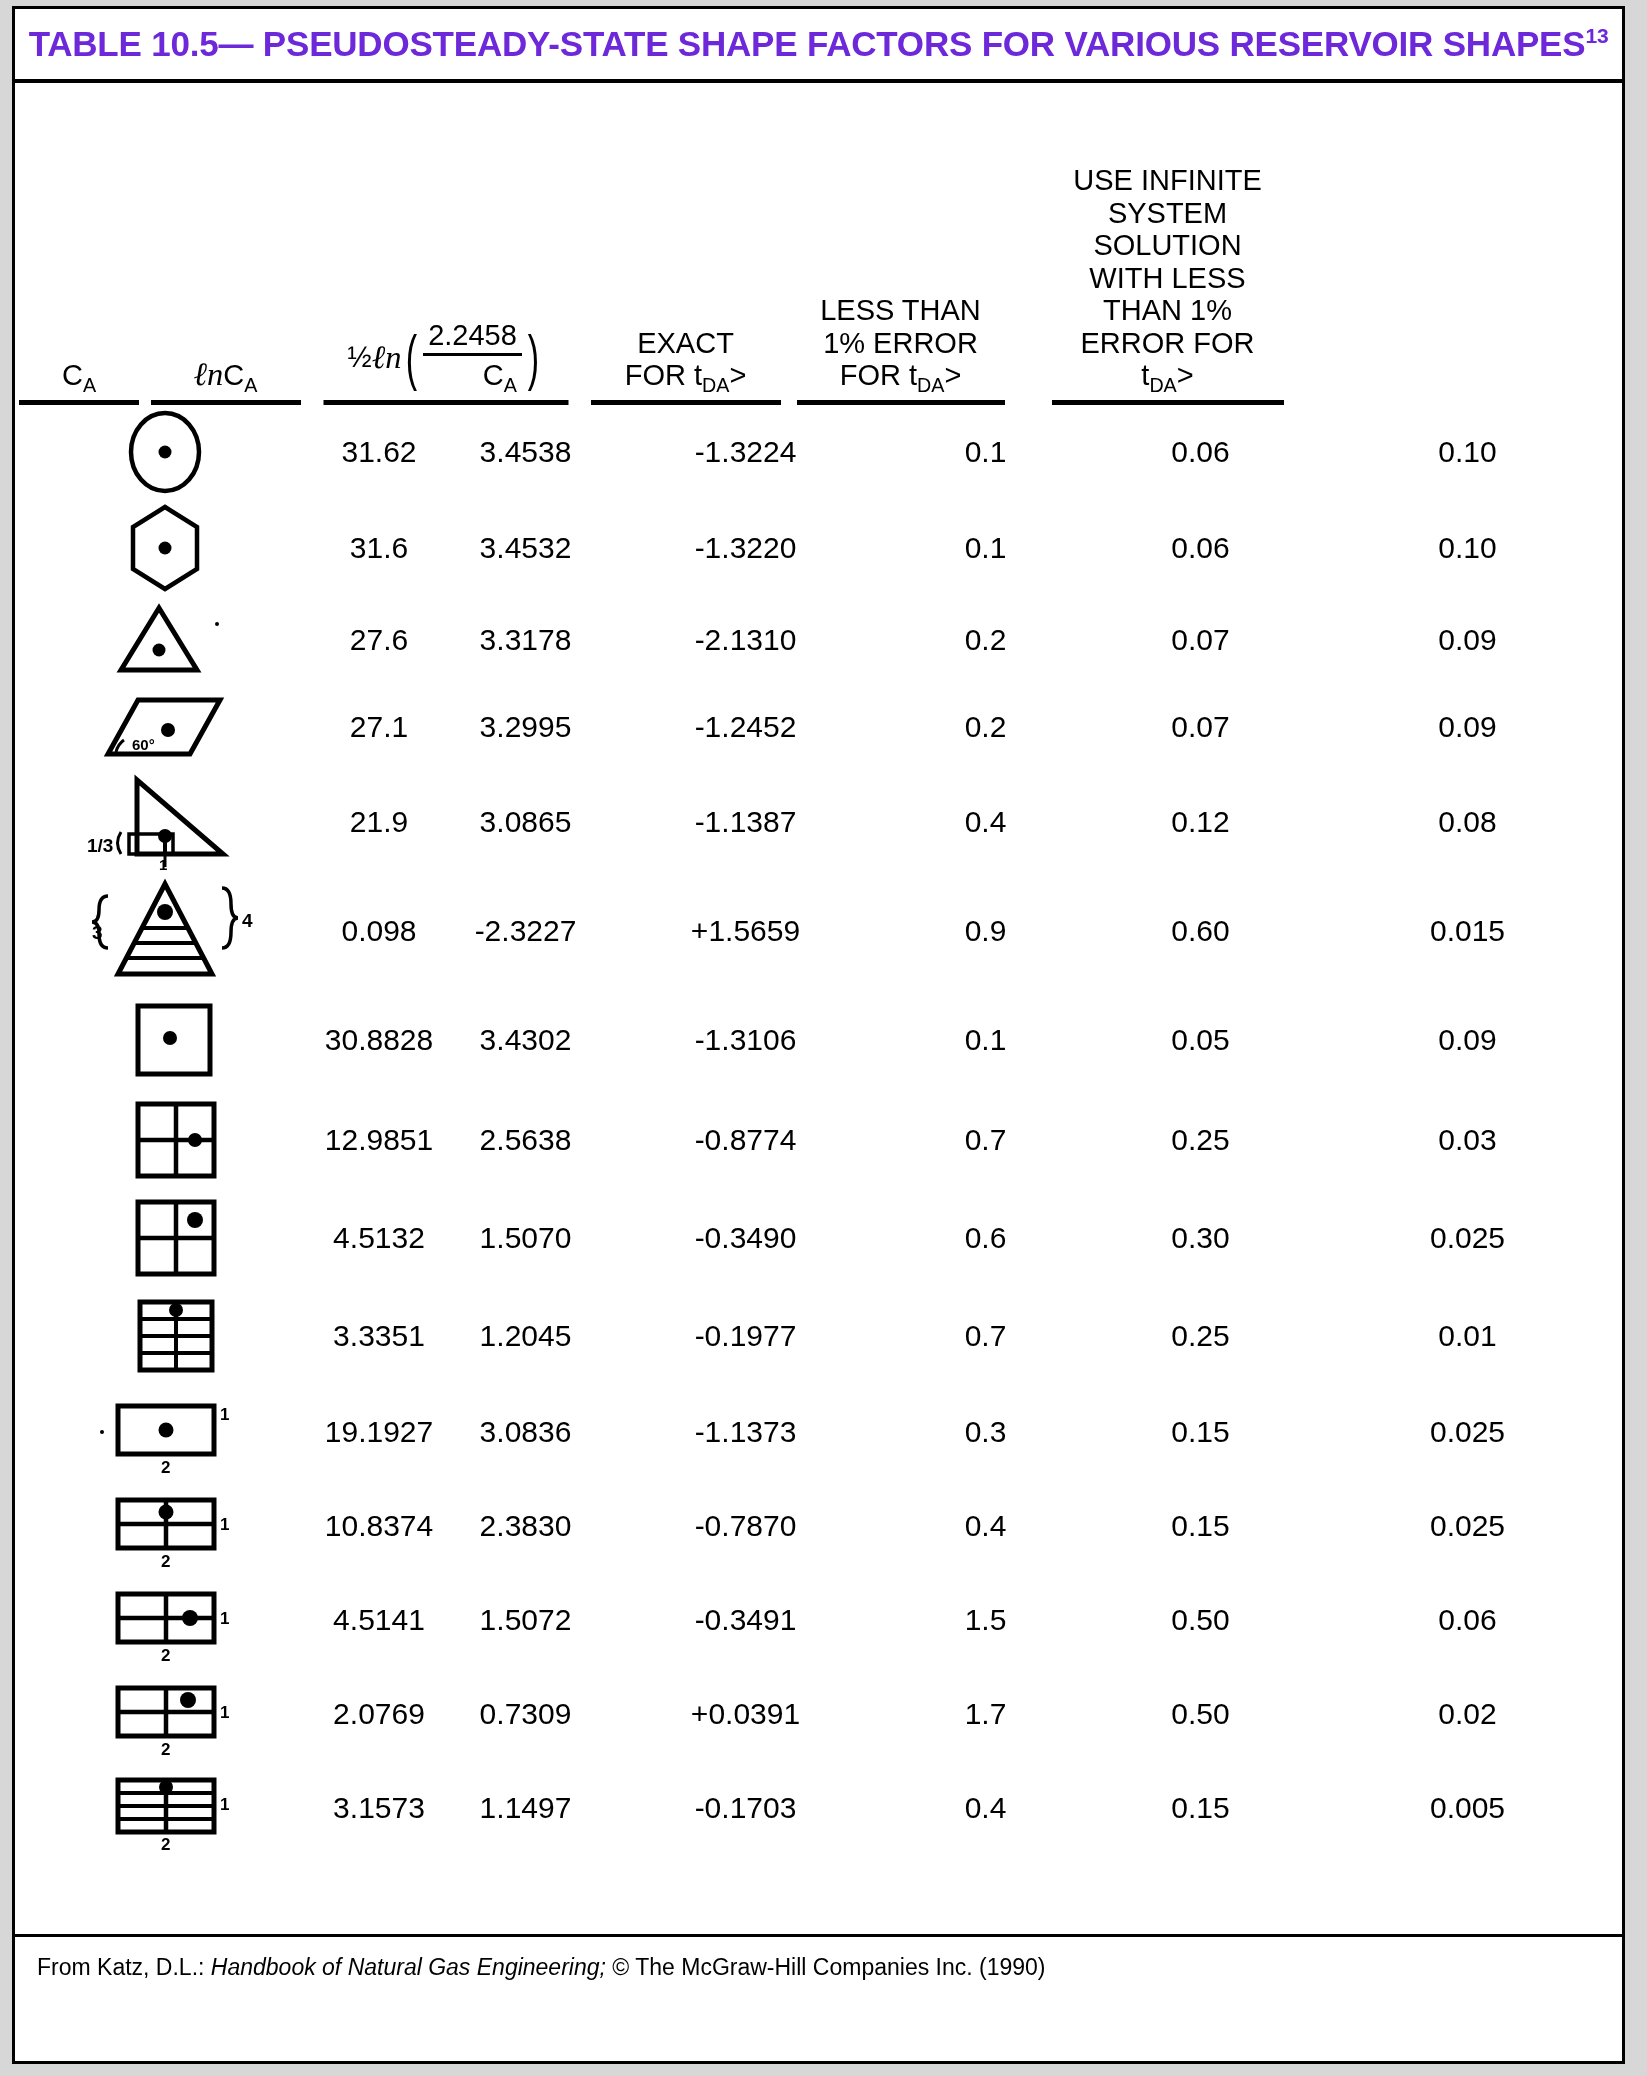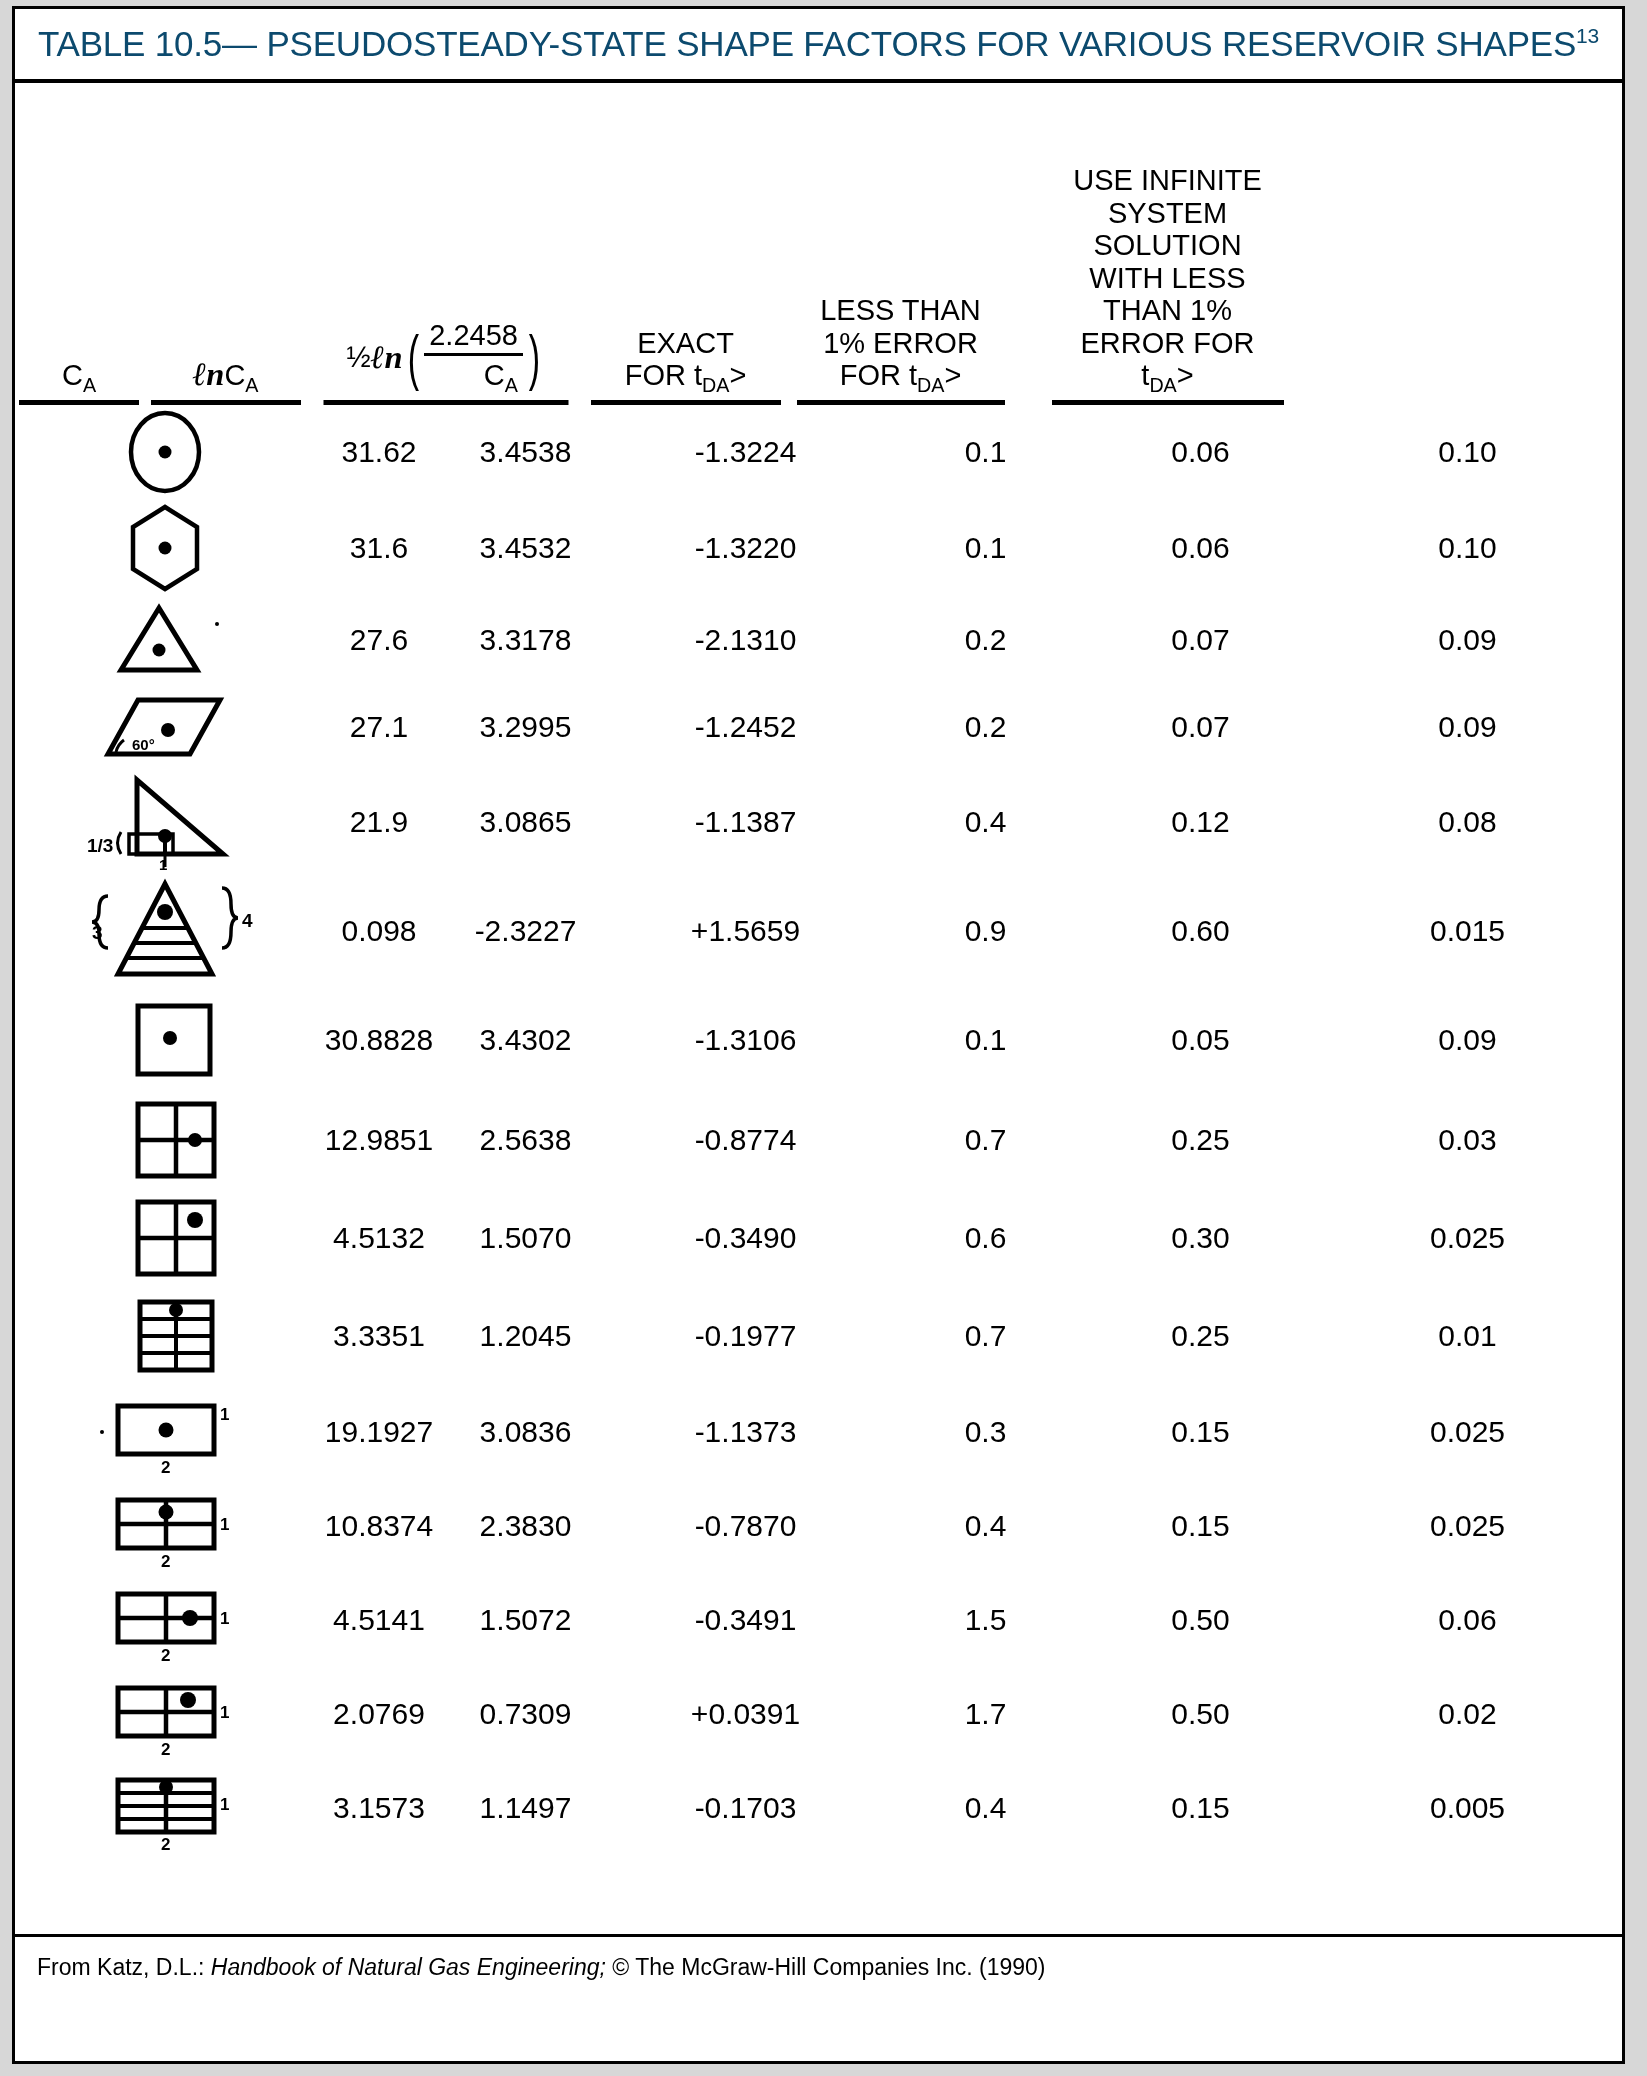--- a/index.html
+++ b/index.html
@@ -34,23 +34,23 @@
   .title-band {
     height: 74px;
     border-bottom: 4px solid #000;
     display: flex;
     align-items: center;
     justify-content: center;
     box-sizing: border-box;
   }
   .title-text {
     font-size: 35px;
-    font-weight: normal;
+    font-weight: bold;
     letter-spacing: -0.2px;
-    color: #0c4a6e;
+    color: #6d28d9;
     white-space: nowrap;
   }
   .title-text sup {
     font-size: 21px;
     vertical-align: super;
   }
   
   .body-area {
     position: relative;
     height: 1915px;
@@ -113,21 +113,20 @@
   .c3 .rule { width: 245px; }
   .c4 .rule { width: 190px; }
   .c5 .rule { width: 208px; }
   .c6 .rule { width: 232px; }
 
   .sub { font-size: 0.68em; vertical-align: sub; }
   .ell {
     font-family: "Liberation Serif", serif;
     font-style: italic;
     font-size: 1.12em;
-    font-weight: bold;
   }
 
   
   .frac-wrap {
     display: inline-flex;
     align-items: center;
     vertical-align: middle;
   }
   .paren {
     font-size: 62px;

